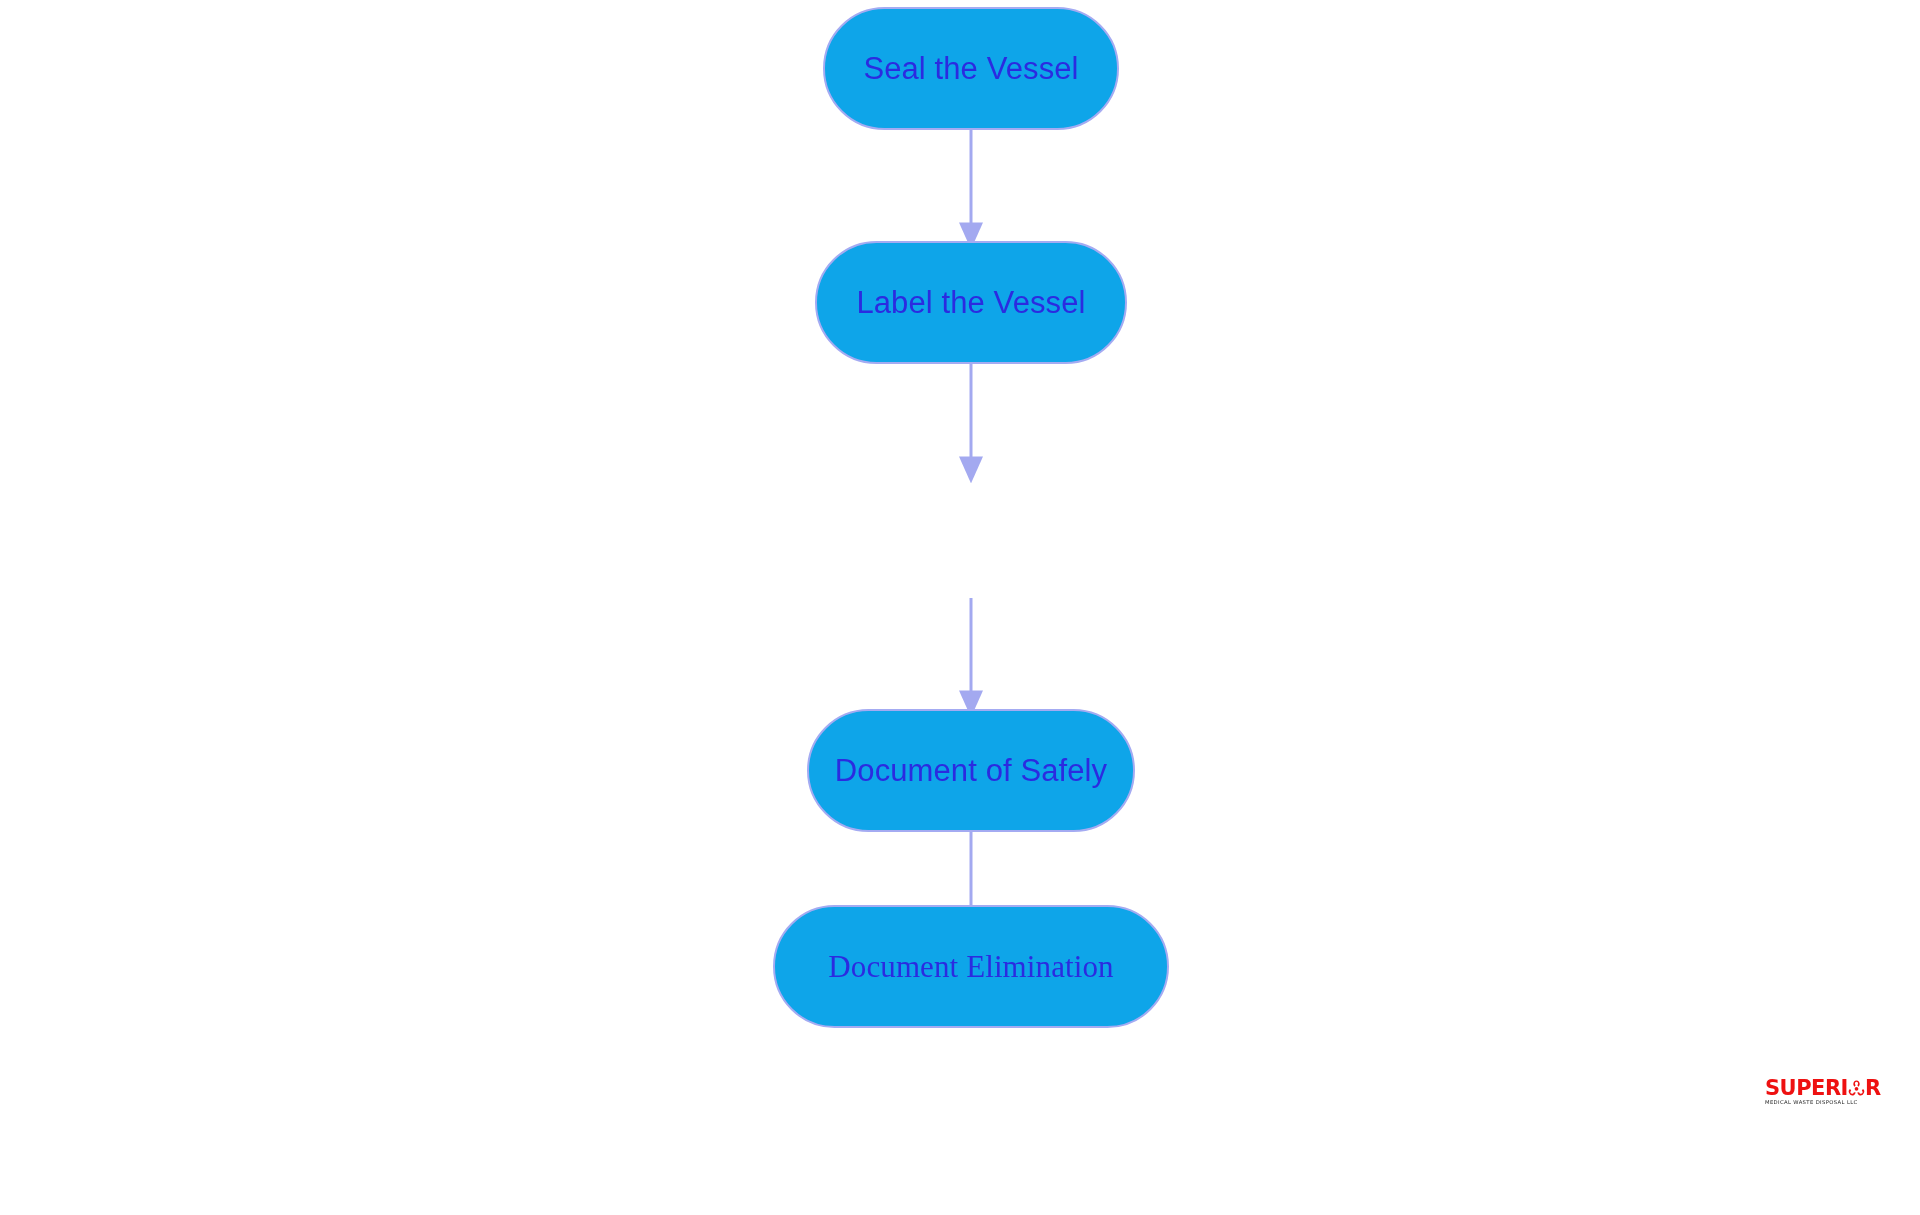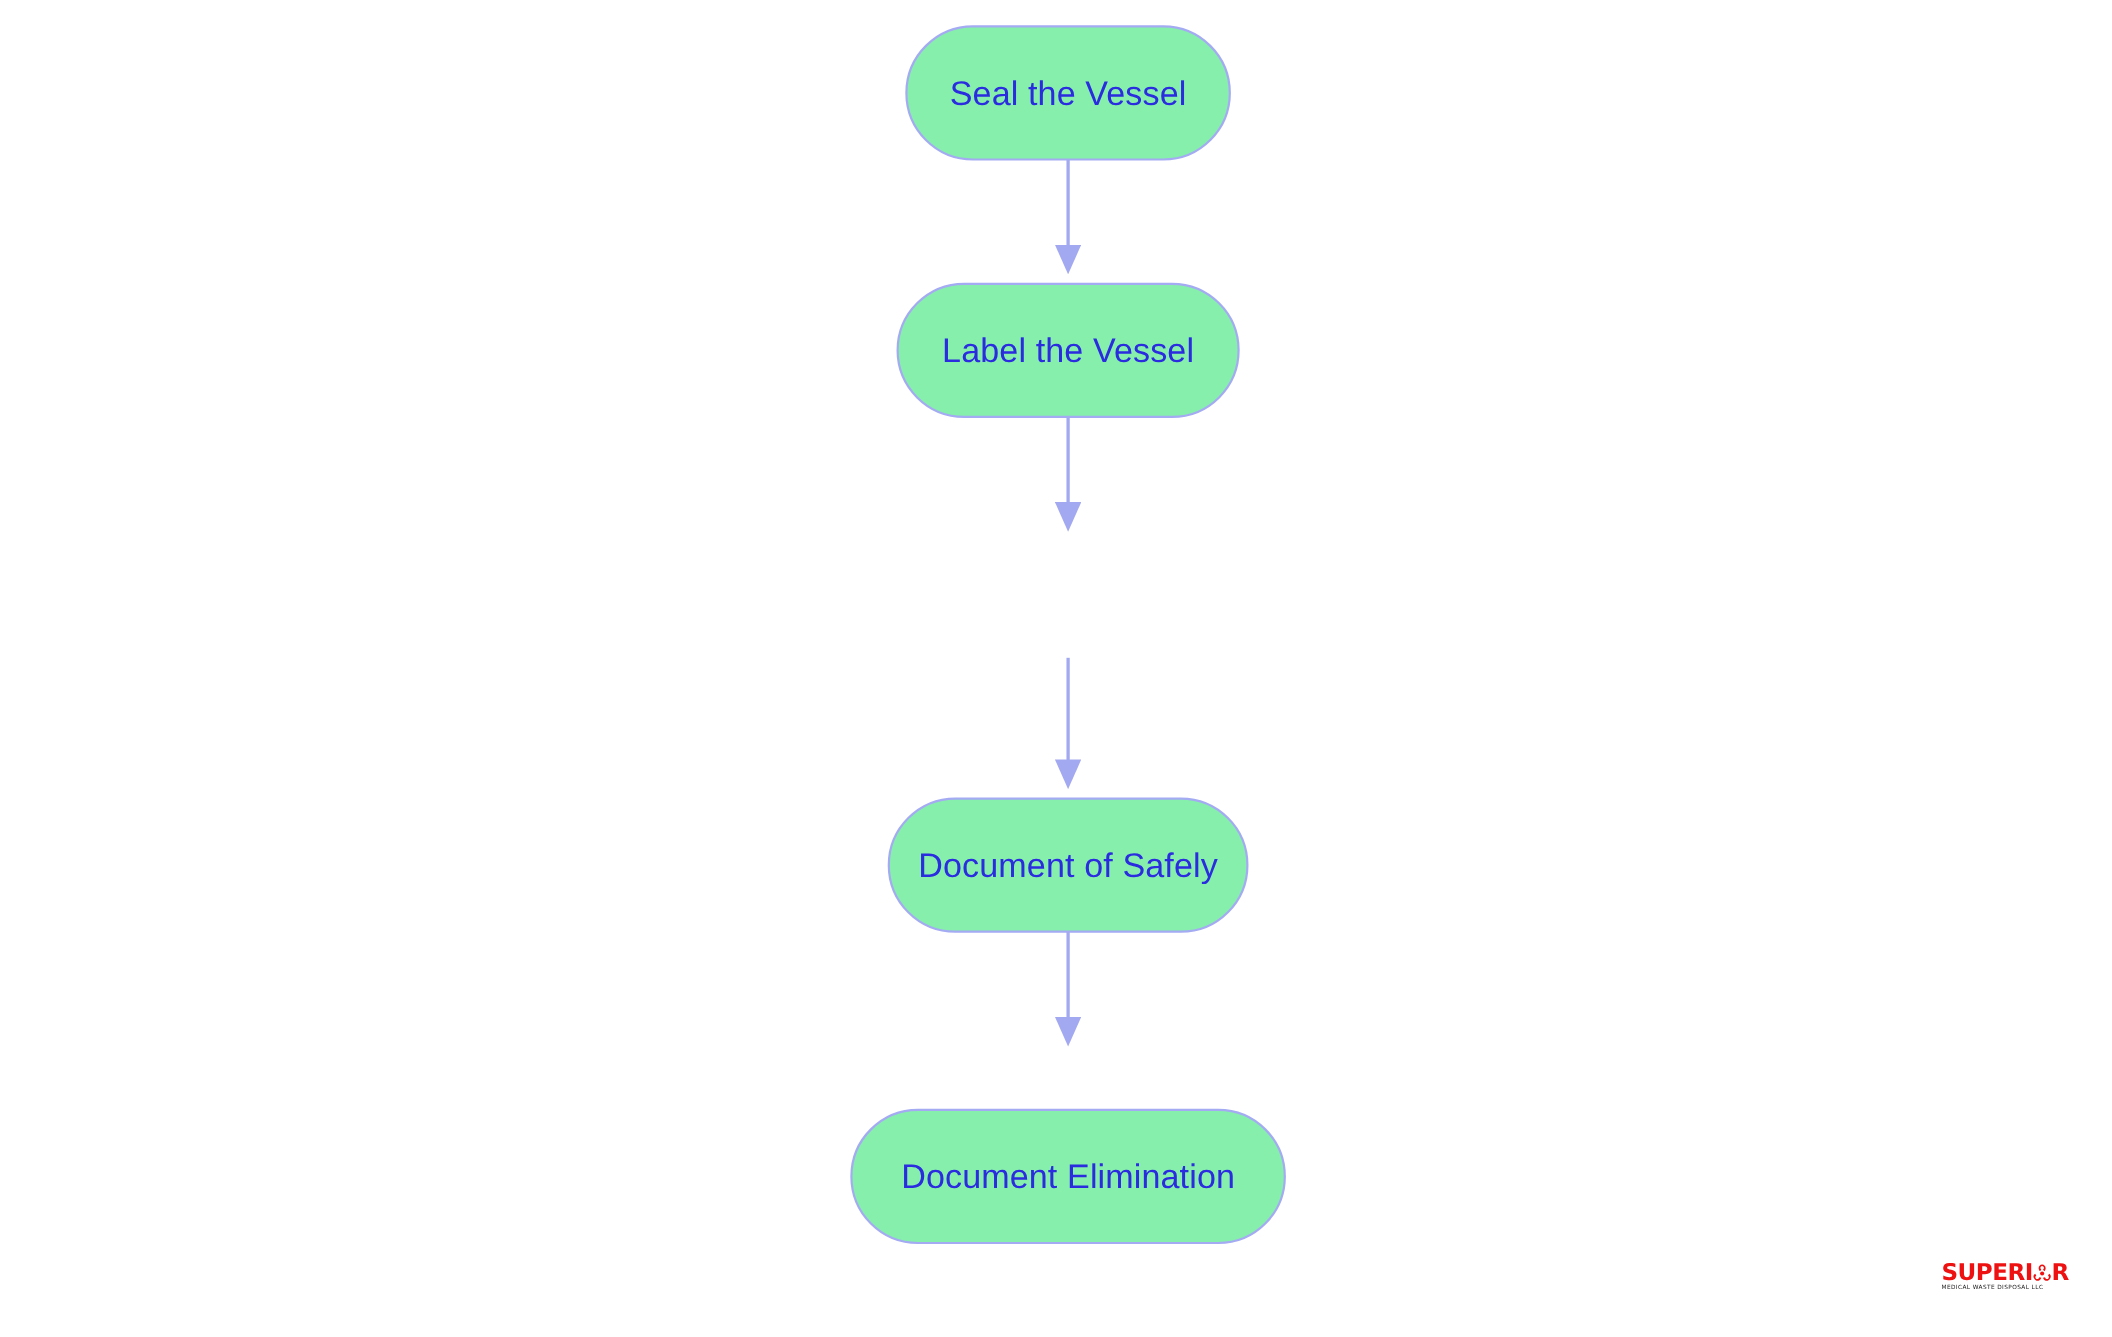--- a/index.html
+++ b/index.html
@@ -31,58 +31,57 @@
     width: 1920px;
     height: 1215px;
   }
 
   
   .node {
     position: absolute;
     box-sizing: border-box;
     height: 123px;
     border-radius: 62px;
-    background: #86efac;
+    background: #0ea5e9;
     border: 2px solid #a4abf2;
     display: flex;
     align-items: center;
     justify-content: center;
     transform: translateX(-50%);
-    margin-top: 16px;
   }
   .node-label {
     color: #2b2be0;
     font-size: 31px;
     font-weight: 400;
     letter-spacing: 0.1px;
     white-space: nowrap;
     line-height: 1;
   }
 
   .node-1 { left: 971px; top: 7px;    width: 296px; }
   .node-2 { left: 971px; top: 241px;  width: 312px; }
   .node-3 { left: 971px; top: 475px;  width: 418px; }
   .node-4 { left: 971px; top: 709px;  width: 328px; }
-  .node-5 { left: 971px; top: 992px;  width: 396px; }
+  .node-5 { left: 971px; top: 905px;  width: 396px; font-family: Liberation Serif, serif; }
 
   
   .connector-layer {
     position: absolute;
     left: 0;
     top: 0;
     width: 1920px;
     height: 1215px;
     pointer-events: none;
   }
 
   
   #brand-watermark {
     position: absolute;
     left: 1765px;
-    top: 1147px;
+    top: 1078px;
     width: 110px;
     height: 32px;
     user-select: none;
   }
   .brand-wordmark {
     position: relative;
     display: block;
     font-family: "DejaVu Sans", sans-serif;
     font-weight: bold;
     font-size: 21px;

